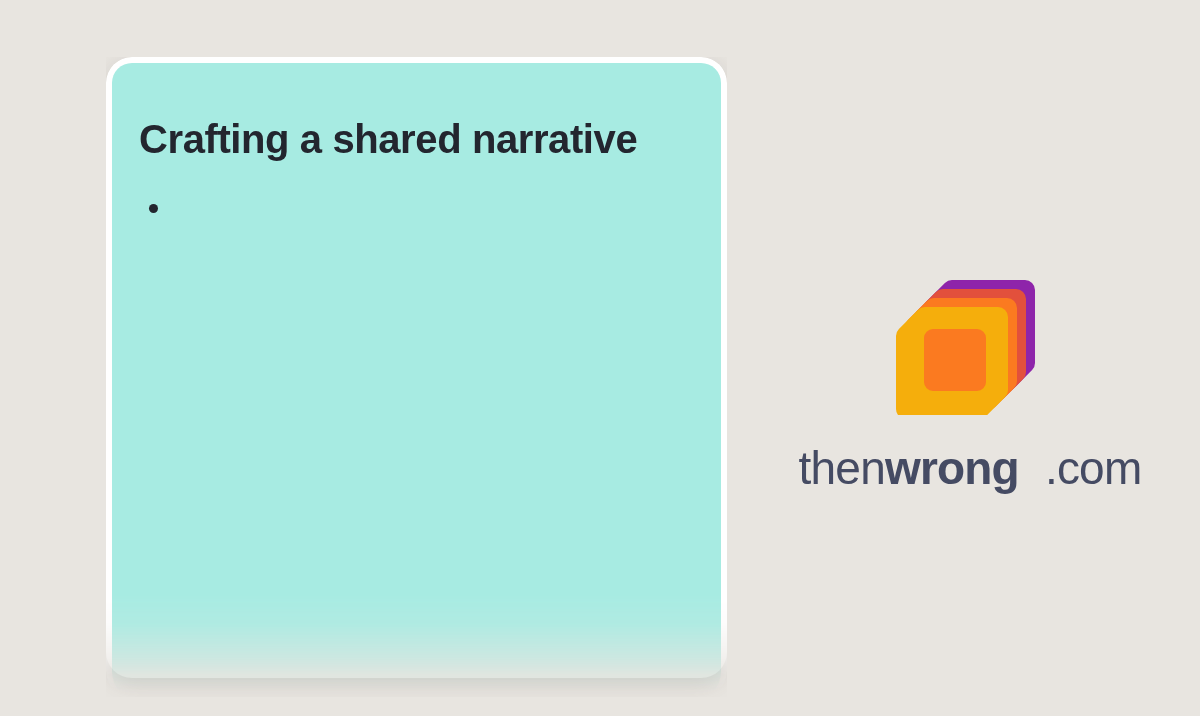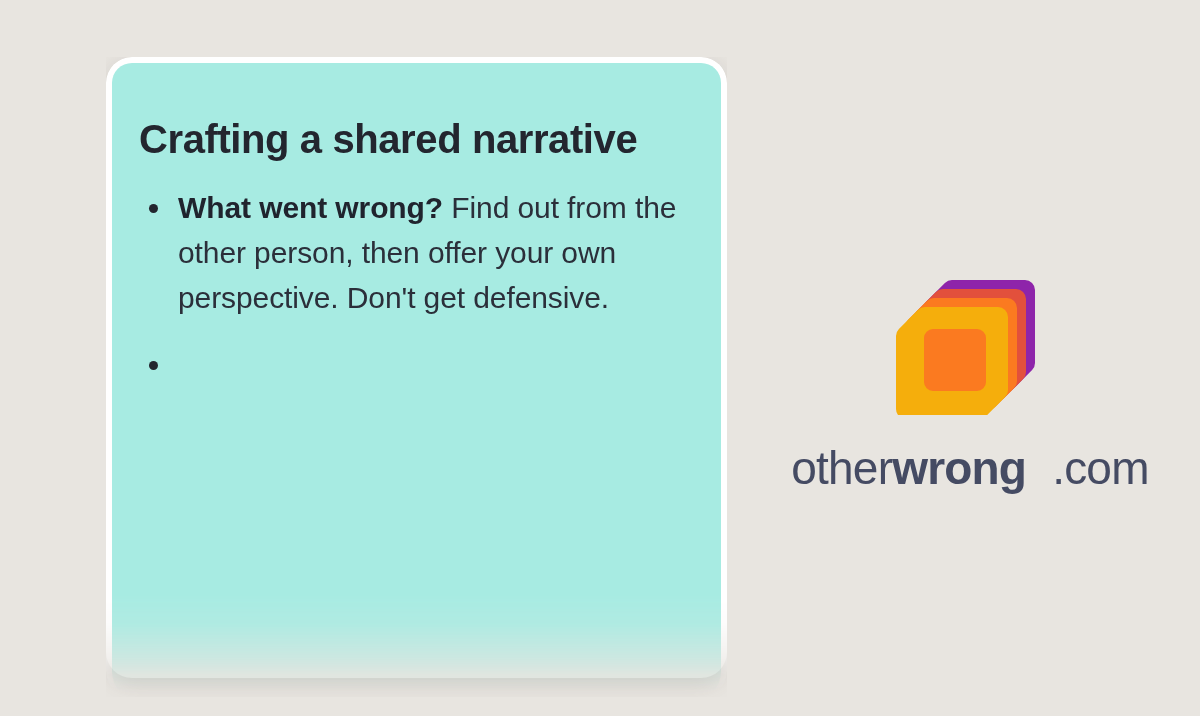--- a/index.html
+++ b/index.html
@@ -149,24 +149,20 @@
 
   <div class="card-wrap">
     <div class="card-shadow"></div>
     <div class="card">
       <div class="card-inner">
 
         <div class="card-title">Crafting a shared narrative</div>
 
         <ul class="bullets">
 
-          <li>
-            <span class="dot"></span>
-            <span class="lead">What went wrong?</span><span> Find out from the other person, then offer your own perspective. Don't get defensive.</span>
-          </li>
 
           <li>
             <span class="dot"></span>
             <span></span>
           </li>
 
 
         </ul>
       </div>
     </div>
@@ -186,18 +182,18 @@
         <path d="M39 28 h73 a10 10 0 0 1 10 10 v73 a10 10 0 0 1 -2.9 7.1 l-19 19 a10 10 0 0 1 -7.1 2.9 h-73
                  a10 10 0 0 1 -10 -10 v-73 a10 10 0 0 1 2.9 -7.1 l19 -19 a10 10 0 0 1 7.1 -2.9 z" fill="#FB7A20"></path>
 
         <path d="M30 37 h73 a10 10 0 0 1 10 10 v73 a10 10 0 0 1 -2.9 7.1 l-19 19 a10 10 0 0 1 -7.1 2.9 h-73
                  a10 10 0 0 1 -10 -10 v-73 a10 10 0 0 1 2.9 -7.1 l19 -19 a10 10 0 0 1 7.1 -2.9 z
                  M29 68 a9 9 0 0 1 9 -9 h44 a9 9 0 0 1 9 9 v44 a9 9 0 0 1 -9 9 h-44 a9 9 0 0 1 -9 -9 z" fill="#F5AE0C" fill-rule="evenodd"></path>
       </svg>
     </div>
 
     <div class="wordmark">
-      <span class="w-light">other</span><span class="w-bold">wrong</span><span class="w-tld">.com</span>
+      <span class="w-light">then</span><span class="w-bold">wrong</span><span class="w-tld">.com</span>
     </div>
 
   </div>
 
 </div>
 
 </body></html>

